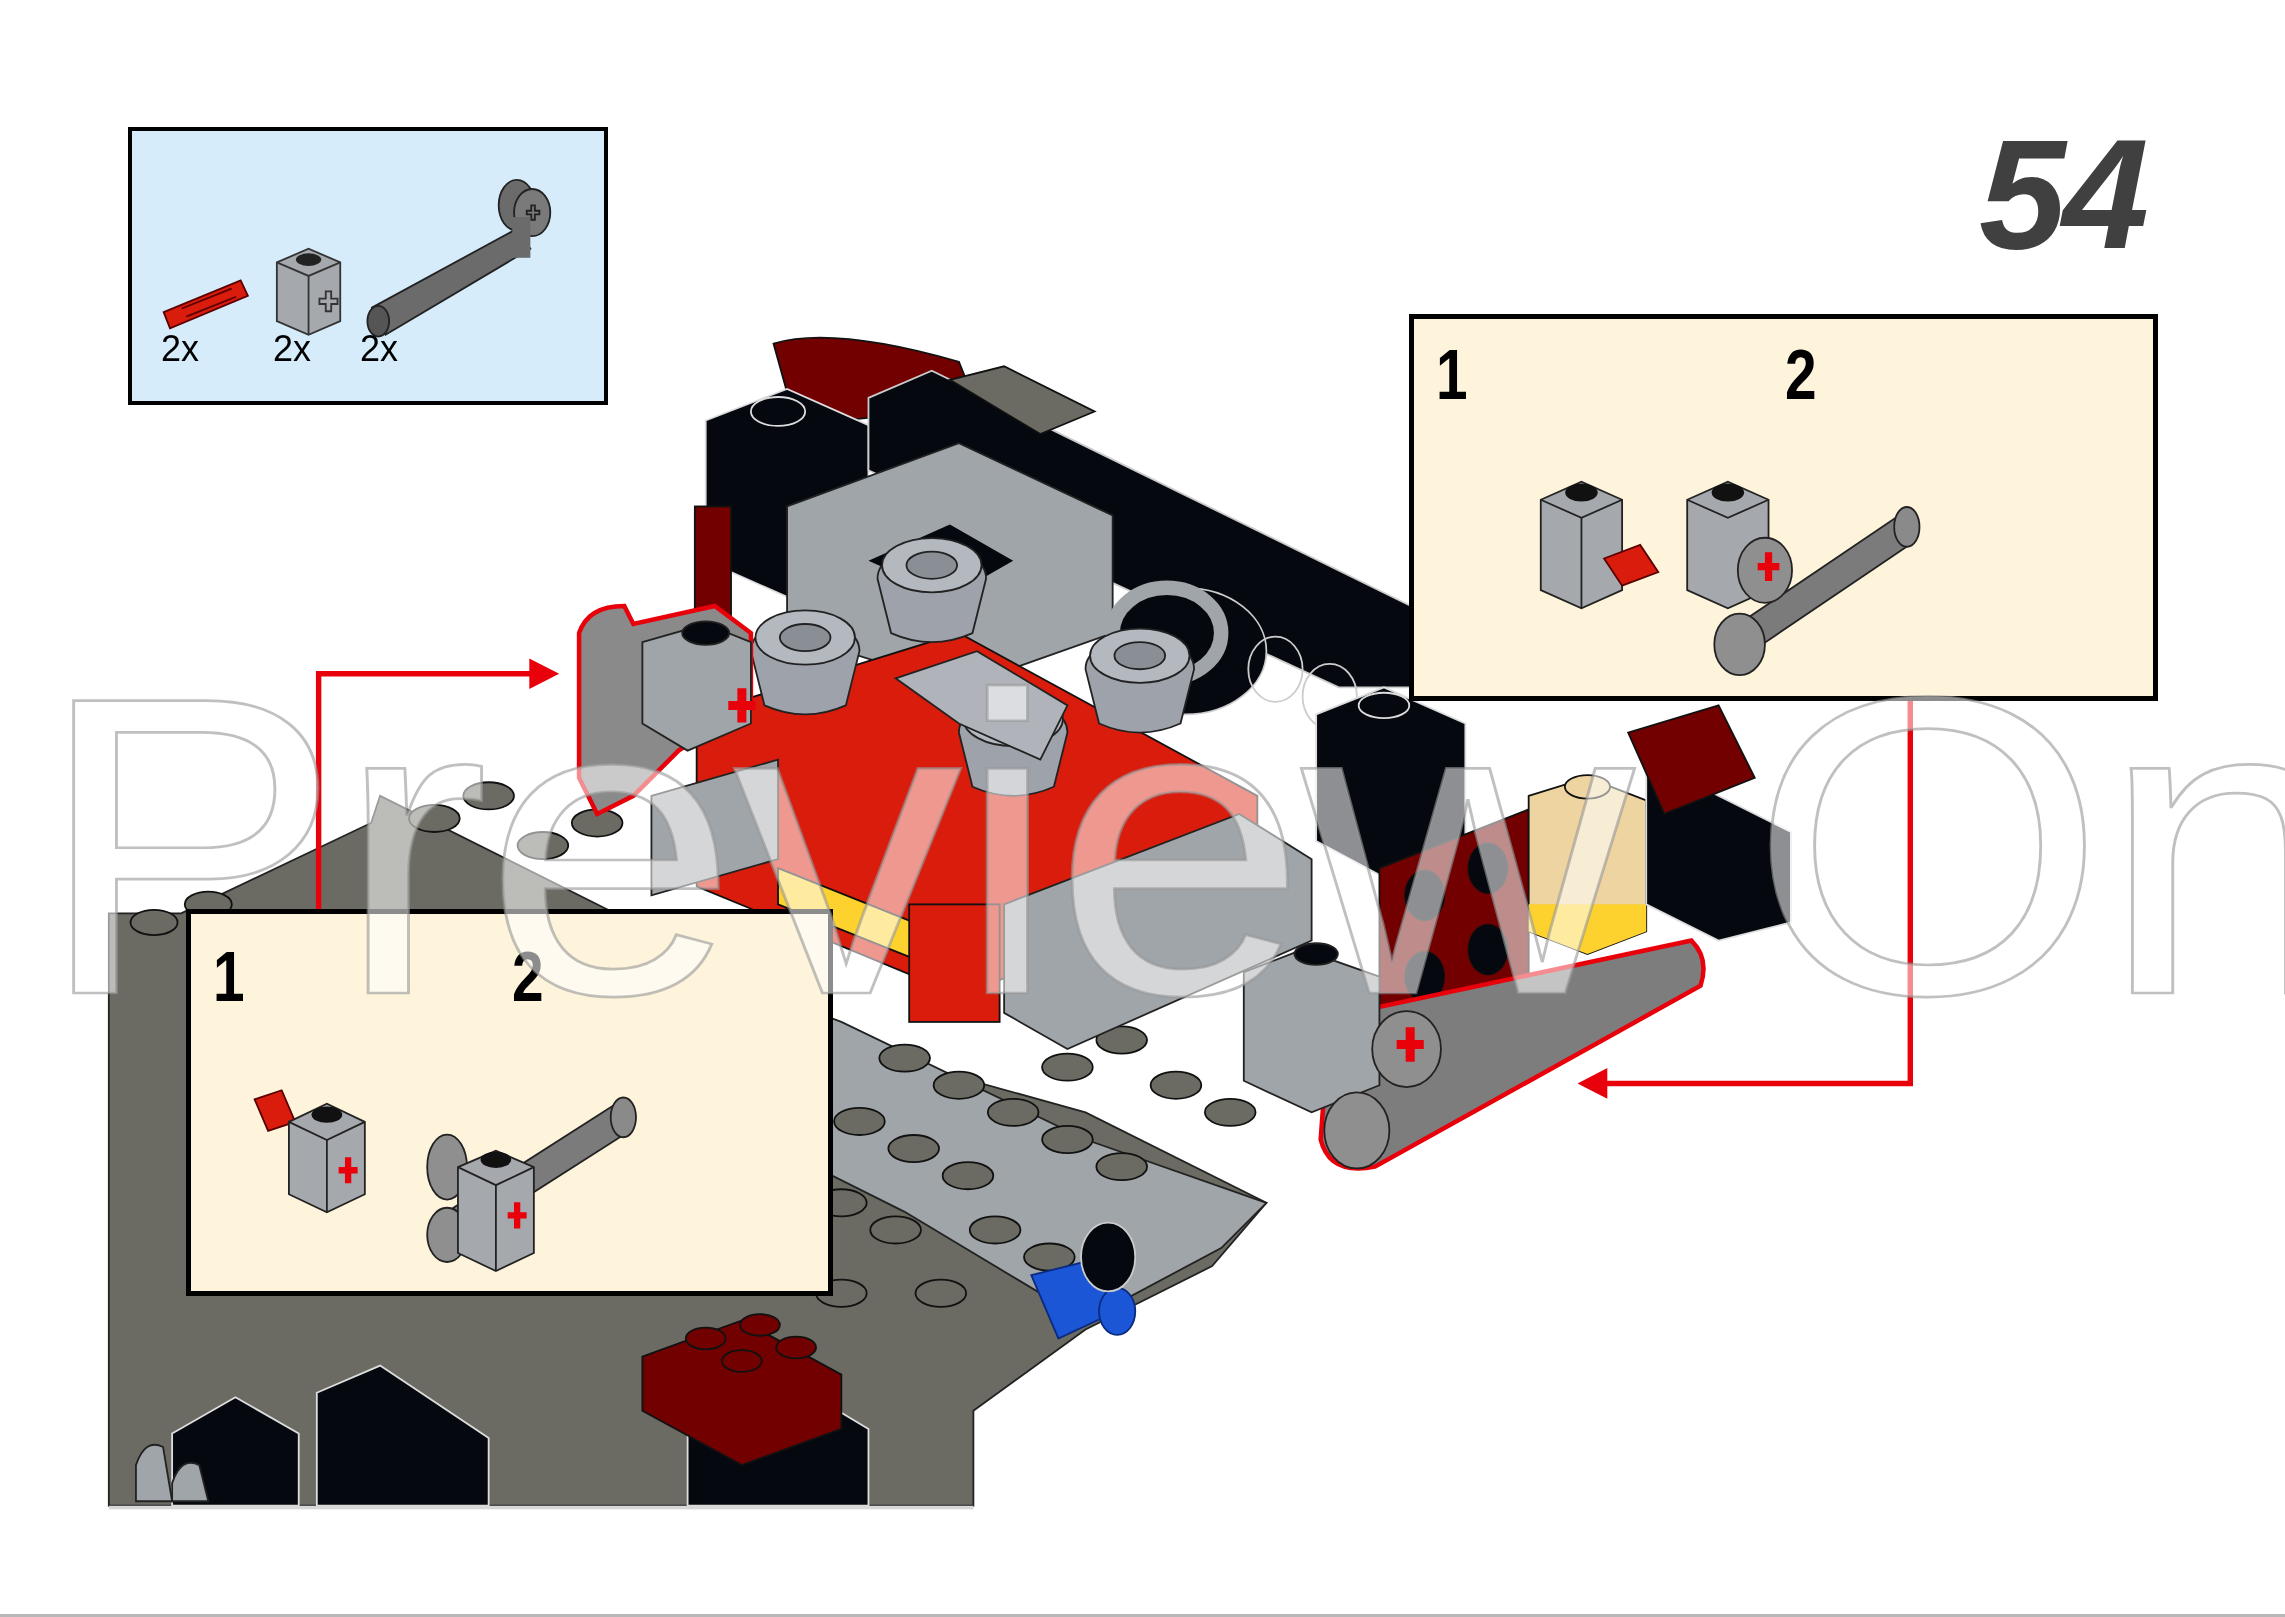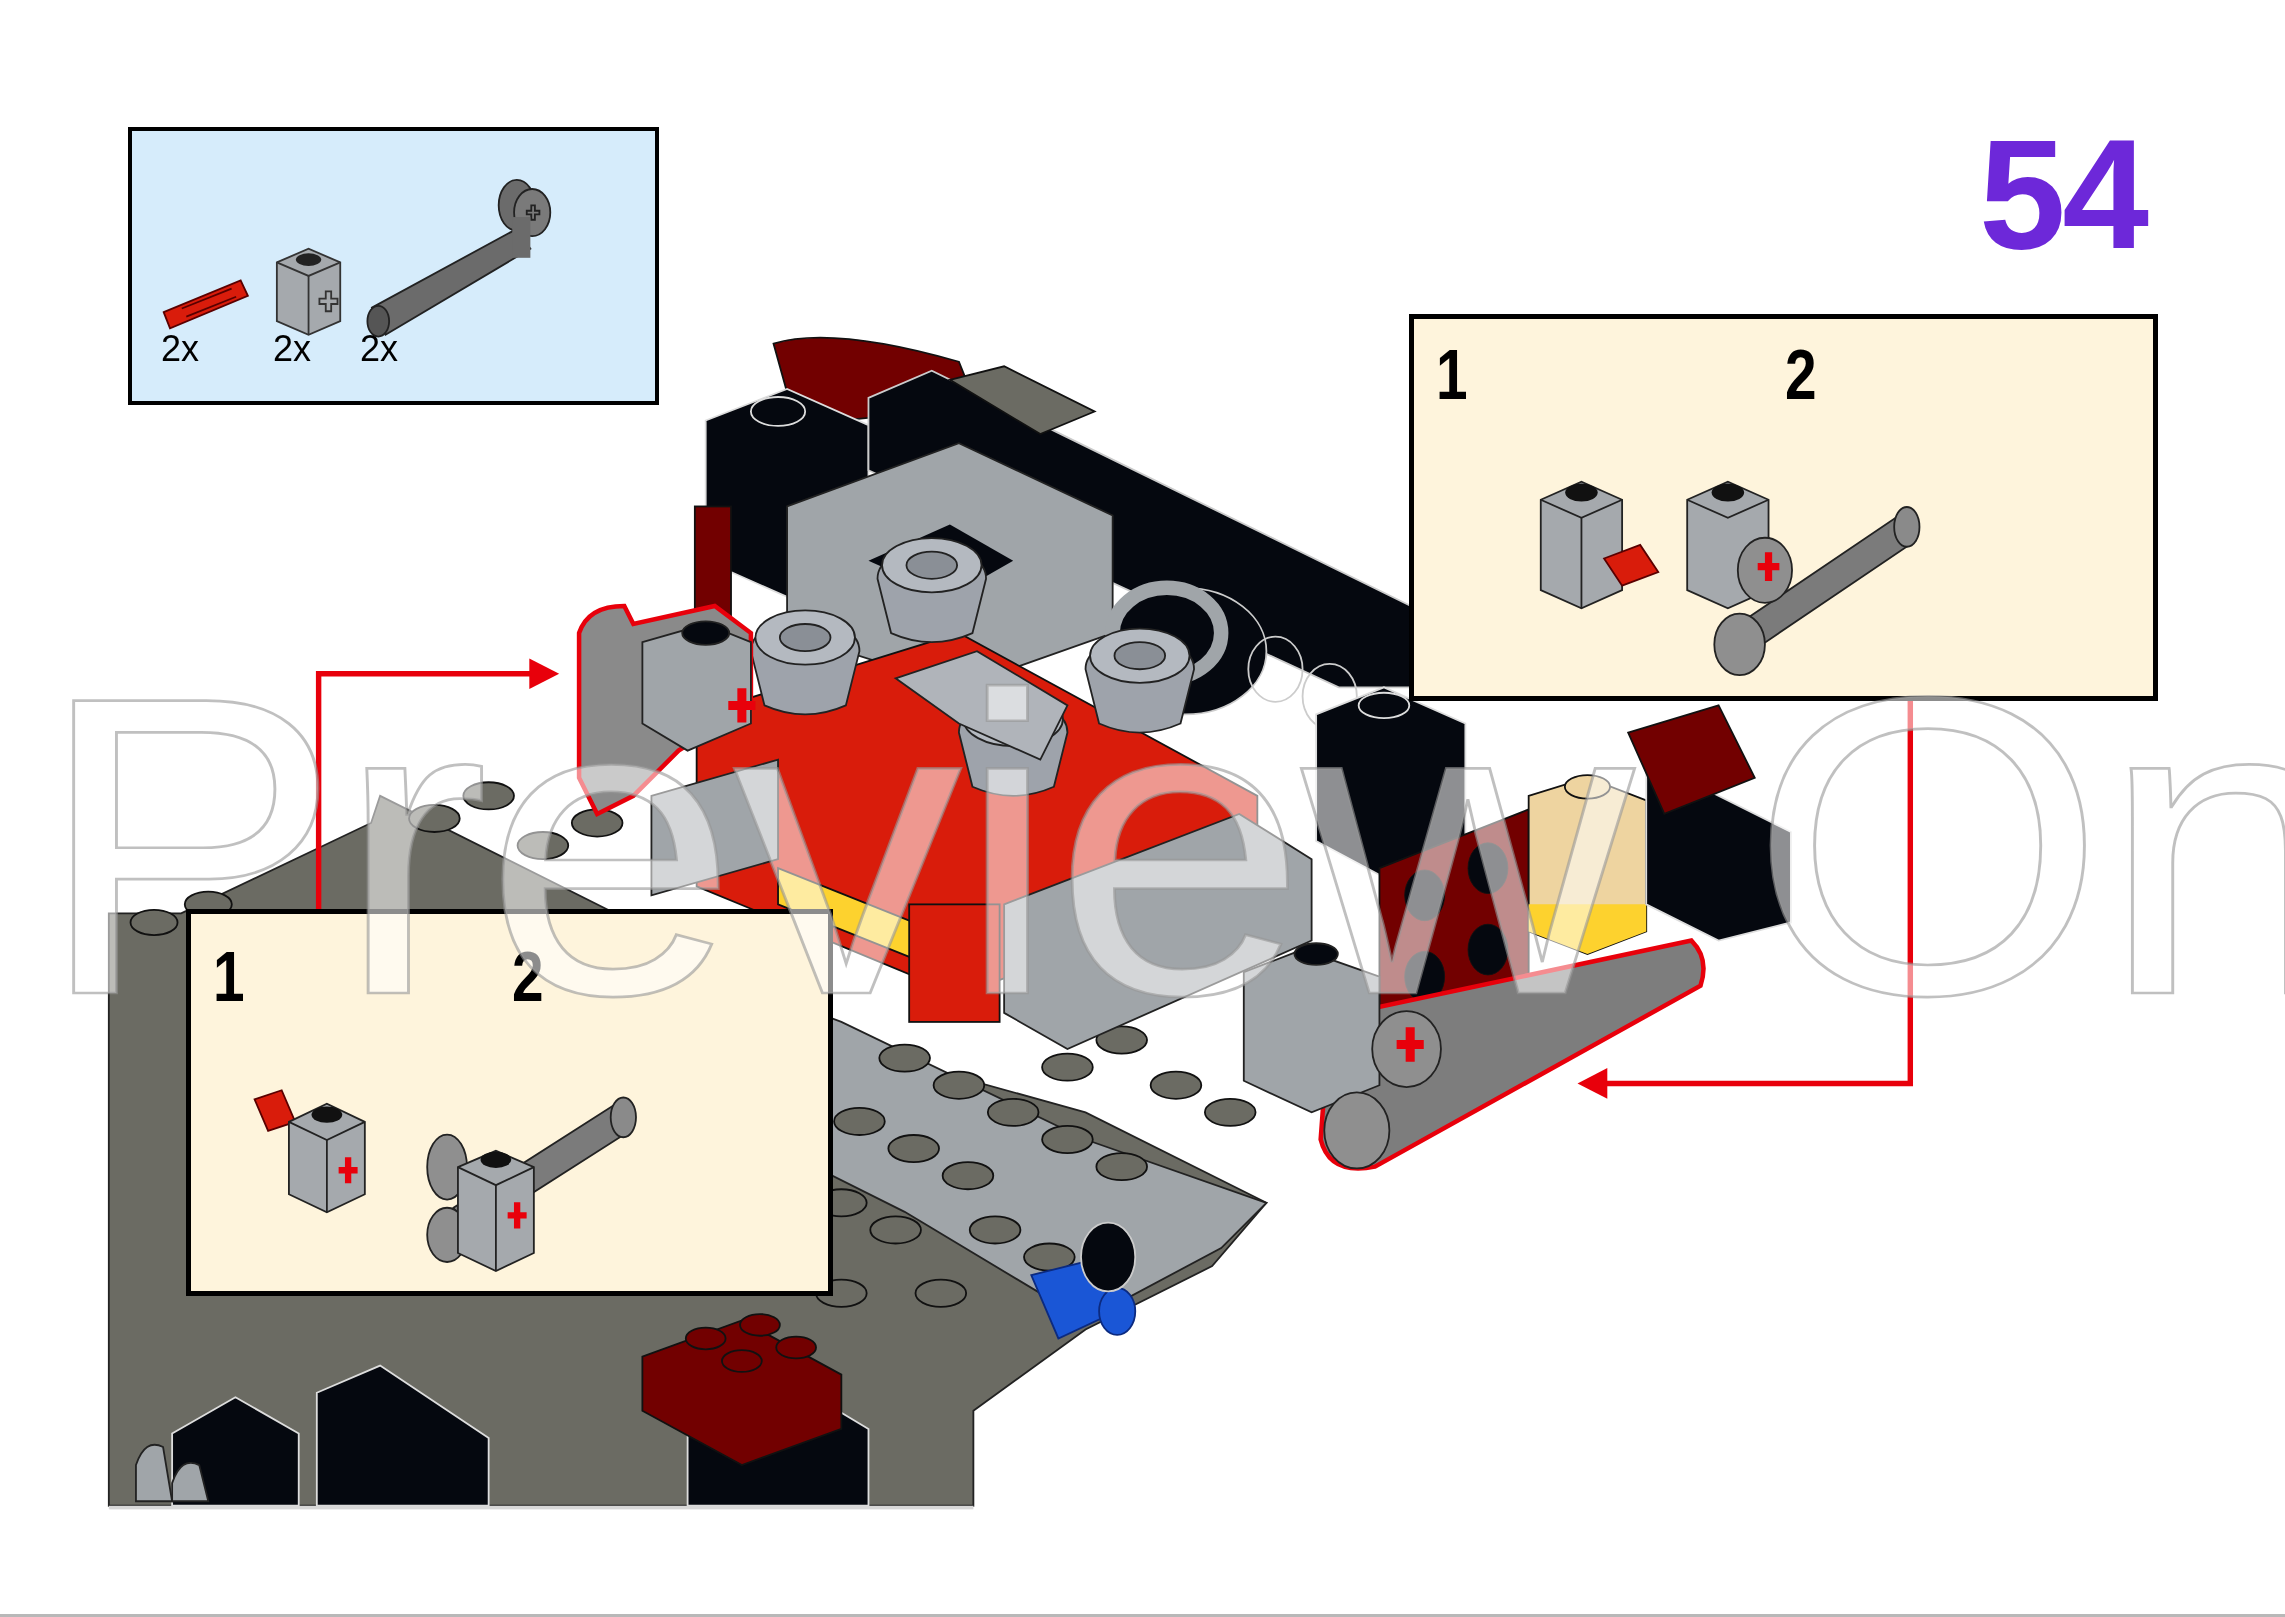--- a/index.html
+++ b/index.html
@@ -1,21 +1,21 @@
 <!DOCTYPE html>
 <html style="font-size:14.5px"><head>
 <meta charset="utf-8">
 <style>
   html, body { margin: 0; padding: 0; background: #ffffff; }
   body { width: 2285px; height: 1617px; position: relative; overflow: hidden; font-family: "Liberation Sans", sans-serif; }
   .page { position: absolute; left: 0; top: 0; width: 2285px; height: 1617px; background: #ffffff; }
   .scene { position: absolute; left: 0; top: 0; width: 2285px; height: 1617px; }
-  .parts-box { position: absolute; left: 128px; top: 127px; width: 531px; height: 278px; background: #d6ecfb; border: 4.5px solid #000; box-sizing: border-box; }
+  .parts-box { position: absolute; left: 128px; top: 127px; width: 480px; height: 278px; background: #d6ecfb; border: 4.5px solid #000; box-sizing: border-box; }
   .qty { position: absolute; font-size: 36px; color: #000; font-family: "Liberation Sans", sans-serif; }
-  .step-number { position: absolute; left: 1979px; top: 116px; font-size: 156px; font-weight: bold; color: #6d28d9; letter-spacing: -3.6px; line-height: 1; font-family: "Liberation Sans", sans-serif; }
+  .step-number { position: absolute; left: 1979px; top: 116px; font-size: 156px; font-weight: bold; color: #404040; letter-spacing: -3.6px; line-height: 1; font-family: "Liberation Sans", sans-serif; font-style: italic; }
   .substep-box { position: absolute; background: #fef4dc; border: 5.4px solid #000; box-sizing: border-box; }
   .substep-num { position: absolute; font-size: 71px; font-weight: bold; color: #000; font-family: "Liberation Sans", sans-serif; line-height: 1; transform: scaleX(0.8); transform-origin: left top; }
   .watermark { position: absolute; left: 36px; top: 633px; font-size: 425px; color: rgba(255,255,255,0.55); -webkit-text-stroke: 2.7px rgba(150,150,150,0.6); font-family: "Liberation Sans", sans-serif; white-space: nowrap; line-height: 1; transform: scaleX(1.08); transform-origin: left top; pointer-events: none; letter-spacing: -5.4px; }
   .footer-line { position: absolute; left: 0; top: 1614px; width: 2285px; height: 2.7px; background: #b8b8b8; }
 </style>
 </head>
 <body>
 
 <div class="page">
 

